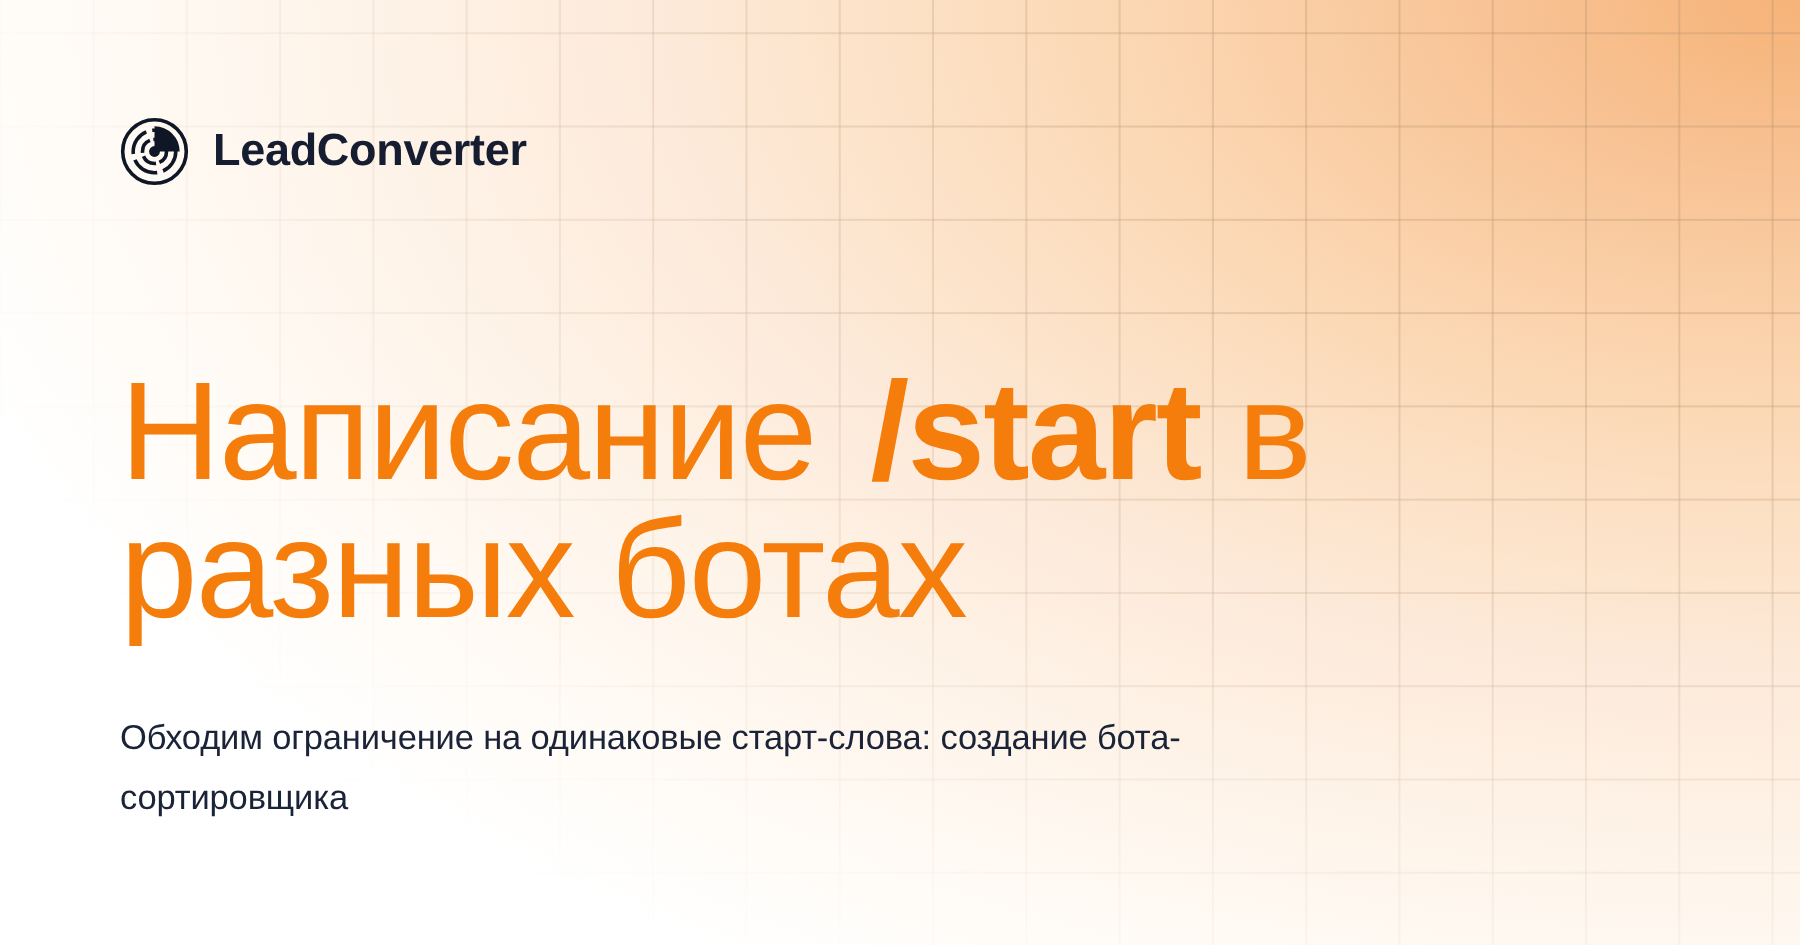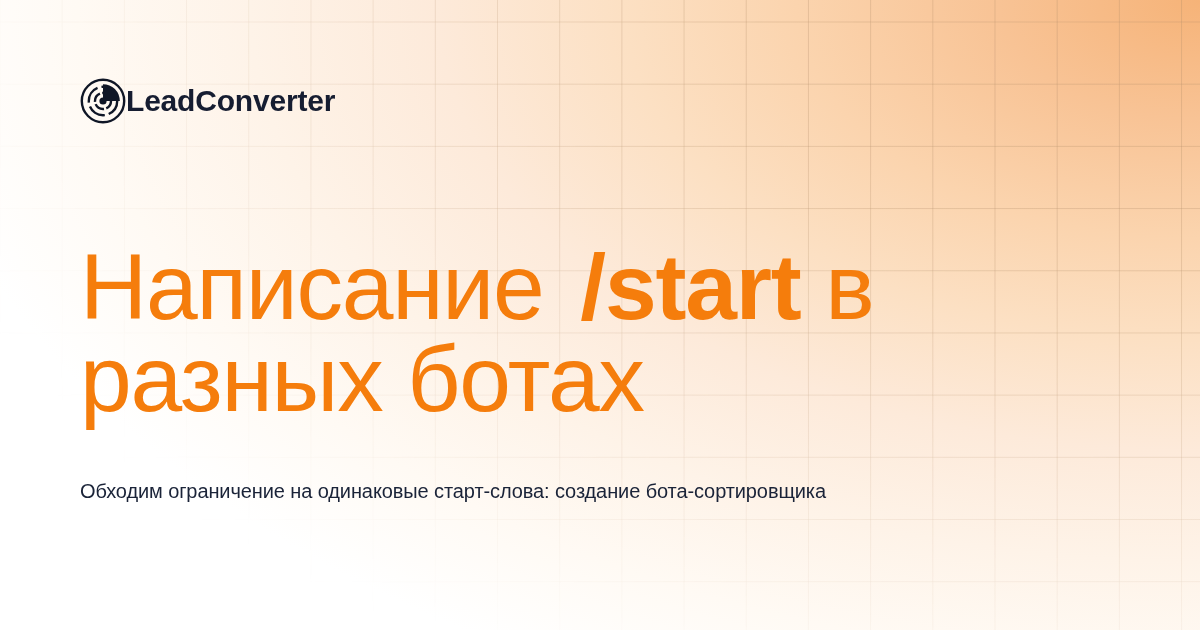--- a/index.html
+++ b/index.html
@@ -71,20 +71,21 @@
     height:100%;
   }
 
   
   .brand {
     position:absolute;
     left:80px;
     top:78px;
     display:flex;
     align-items:center;
+    gap:16px;
     text-decoration:none;
   }
   .brand-mark {
     width:46px;
     height:46px;
     display:block;
     flex:0 0 46px;
   }
   .brand-name {
     font-size:30px;
@@ -109,21 +110,21 @@
     white-space:pre-wrap;
   }
   .headline .hl-strong { font-weight:bold;margin-left:12px; }
 
   
   .subtitle {
     position:absolute;
     left:80px;
     top:471px;
     width:800px;
-    font-size:20px;
+    font-size:23px;
     line-height:40px;
     font-weight:400;
     color:#1a2338;
     letter-spacing:-0.1px;
     white-space:pre-wrap;
   }
 </style>
 </head>
 <body>
 

